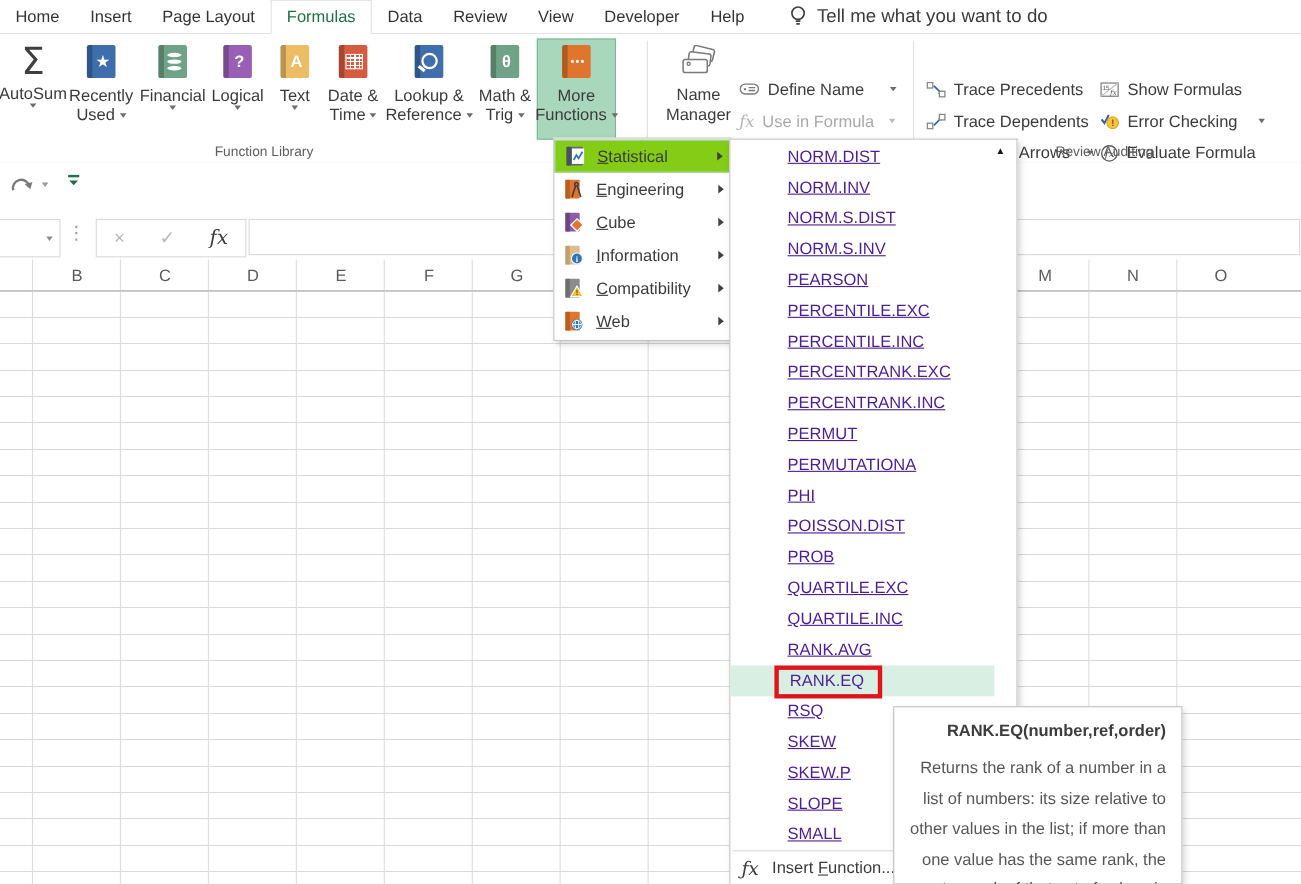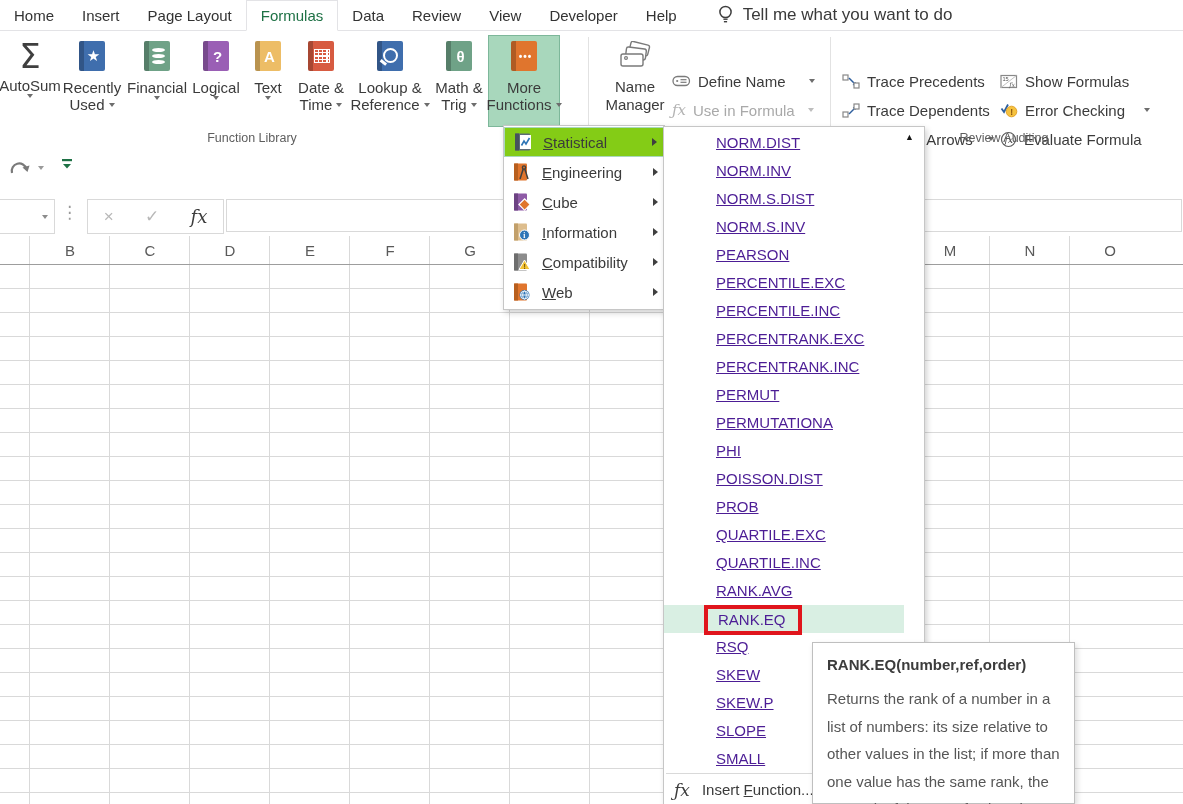--- a/index.html
+++ b/index.html
@@ -83,21 +83,21 @@
   .fnitem{height:28px;line-height:28px;padding-left:52px;margin-right:20px;font-size:15px;color:#4c1d95;white-space:nowrap;text-decoration:underline;}
   .fnitem.selected{background:#d9efe3;}
   .redbox{display:inline-block;border:4px solid #e0151c;padding:0 12px 0 10px;margin-left:-12px;line-height:22px;}
   #fnsep{position:absolute;left:2px;right:2px;top:646px;height:1px;background:#d9d9d9;}
   #insertfn{position:absolute;left:0;top:648px;width:100%;height:29px;display:flex;align-items:center;gap:12px;
             padding-left:10px;font-size:15px;color:#3b3b3b;box-sizing:border-box;}
   #insertfn u{text-decoration:underline;}
 
   
   #tooltip{left:812px;top:642px;width:263px;height:162px;background:#fff;border:1px solid #bfbfbf;
-           box-shadow:2px 3px 6px rgba(0,0,0,.15);padding:13px 14px;box-sizing:border-box;}
+           box-shadow:2px 3px 6px rgba(0,0,0,.15);padding:13px 14px;box-sizing:border-box;text-align:right;}
   #tooltip .tt-title{font-size:15px;font-weight:bold;color:#3c3c3c;margin-bottom:12px;}
   #tooltip .tt-body{font-size:15px;color:#565656;line-height:27.5px;}
 </style>
 </head>
 <body>
 
 <div id="tabbar" class="abs">
 
   <div class="tab">Home</div>
     <div class="tab">Insert</div>
@@ -203,21 +203,21 @@
       <div class="book" style="background:#e0752d">
           <span style="margin-left:3px;font-size:10px;letter-spacing:1px">•••</span>
         </div>
       <div class="lbl">More</div>
       <div class="lbl">
           <span>Functions</span>
           <span class="tri"></span>
         </div>
     </div>
   </div>
-  <div class="grouplabel" style="left:252px">Function Library</div>
+  <div class="grouplabel" style="left:240px">Function Library</div>
   <div class="vsep" style="left:588px"></div>
 
   <div class="bigbtn abs" id="nm-btn">
     <svg width="34" height="32" viewBox="0 0 34 32" style="margin-bottom:5px">
       <g fill="#fff" stroke="#7a7a7a" stroke-width="1.4">
         <rect x="12" y="2" width="19" height="11" rx="2" transform="rotate(14 21 7)"></rect>
         <rect x="8" y="7" width="20" height="11" rx="2" transform="rotate(7 18 12)"></rect>
         <rect x="3" y="13" width="22" height="12" rx="2"></rect>
       </g>
       <circle cx="8" cy="17" r="1.4" fill="none" stroke="#7a7a7a" stroke-width="1.2"></circle>

